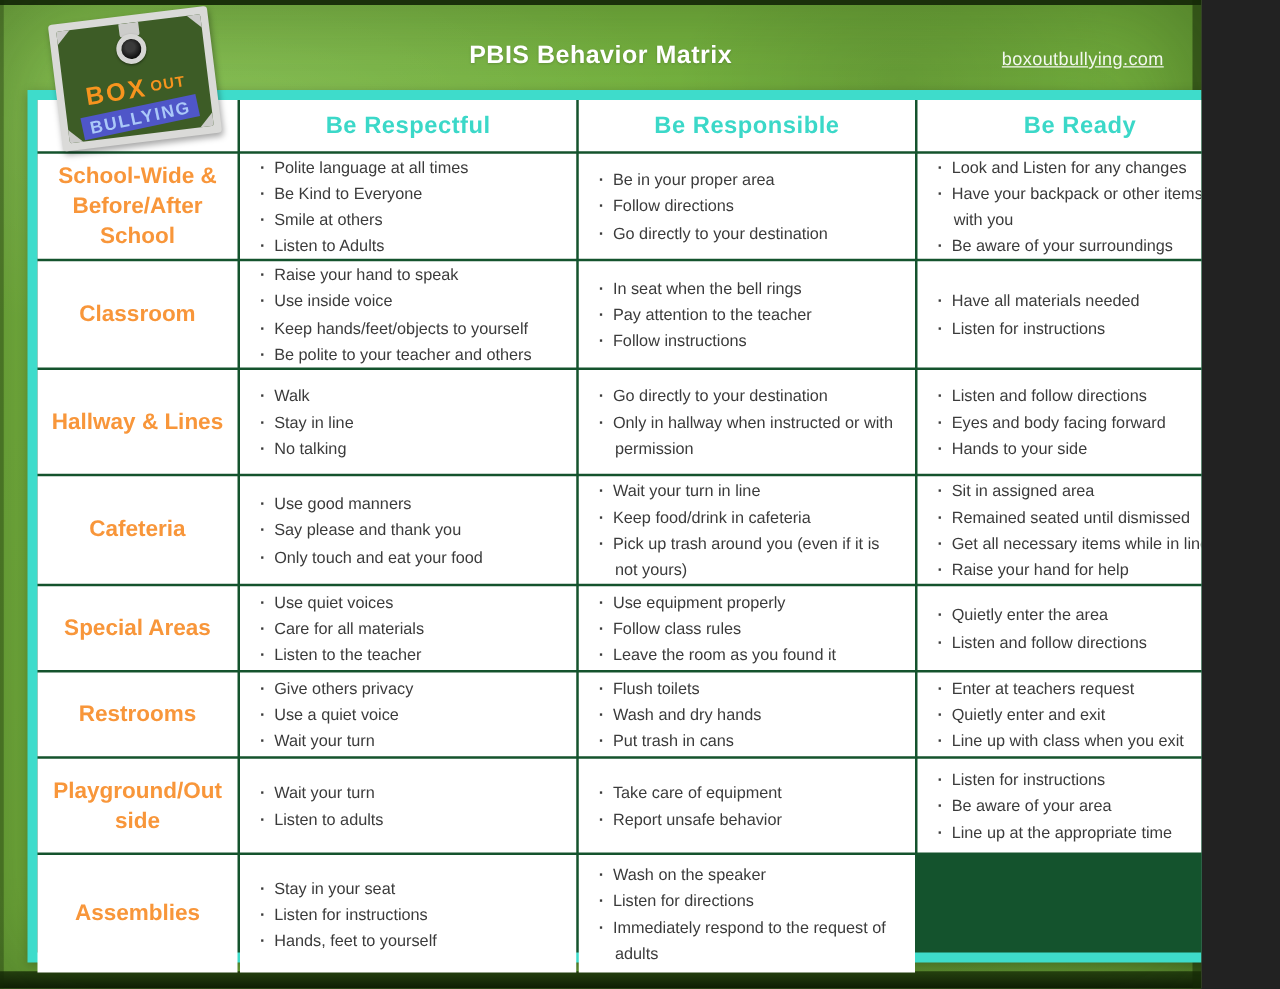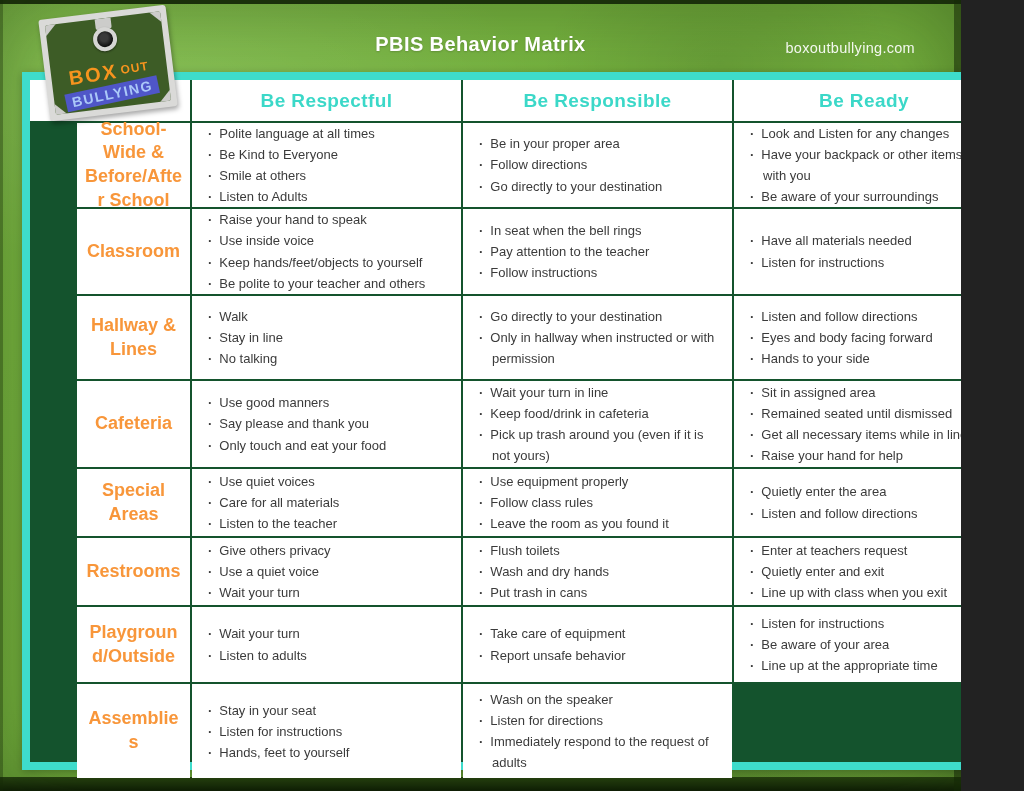--- a/index.html
+++ b/index.html
@@ -25,22 +25,22 @@
   .edge.right  { top:0; bottom:0; right:0; width:7px; background:rgba(22,42,8,0.55); }
   .edge.left   { top:0; bottom:0; left:0;  width:3px; background:rgba(22,42,8,0.35); }
 
   
   .page-title {
     position:absolute; top:33px; left:0; width:100%; text-align:center;
     color:#ffffff; font-size:20px; font-weight:bold; letter-spacing:0.4px;
     text-shadow:0 1px 2px rgba(0,0,0,0.18); z-index:2;
   }
   .website {
-    position:absolute; top:40px; right:46px;
-    color:rgba(255,255,255,0.92); font-size:14.5px; letter-spacing:0.3px; z-index:2;
+    position:absolute; top:40px; right:30px;
+    color:rgba(255,255,255,0.92); font-size:14.5px; letter-spacing:0.3px; z-index:2;text-decoration:underline;
   }
 
   
   .logo { position:absolute; left:44px; top:12px; width:128px; height:102px;
           transform:rotate(-7deg); z-index:6; }
   .logo-frame { position:absolute; inset:0; background:#dadad8; border-radius:3px;
                 box-shadow:1px 3px 5px rgba(0,0,0,0.35); }
   .logo-inner { position:absolute; inset:6px; background:#3d5c26; border-radius:2px; overflow:hidden; }
   .logo-corner { position:absolute; width:18px; height:18px; background:#ccccca; transform:rotate(45deg); }
   .logo-corner.tl { top:-10px; left:-10px; }
@@ -68,21 +68,21 @@
     box-shadow:0 2px 8px rgba(0,0,0,0.25);
   }
   .grid {
     width:100%; height:100%; display:grid; gap:2px; background:#14532d;
     grid-template-columns:160px 269px 269px 1fr;
     grid-template-rows:41px 84px 85px 83px 86px 67px 67px 75px 1fr;
   }
   .cell { background:#ffffff; display:flex; flex-direction:column; justify-content:center; }
   .colhead { align-items:center; color:#3BD8C8; font-weight:bold; font-size:19px; letter-spacing:0.4px; }
   .rowhead { align-items:center; text-align:center; color:#F8963A; font-weight:bold;
-             font-size:18px; line-height:1.32; padding:0 8px; overflow-wrap:anywhere;margin-left:47px; }
+             font-size:18px; line-height:1.32; padding:0 8px; overflow-wrap:anywhere; }
   ul.cell { margin:0; padding:5px 10px 5px 16px; list-style:none;
             font-size:13px; color:#3b3b3b; line-height:1.62; }
   ul.cell li { padding-left:13px; text-indent:-13px; }
   ul.cell li::before { content:"·"; font-weight:bold; margin-right:7px; }
 </style>
 </head>
 <body>
 
 <div class="poster">
 

